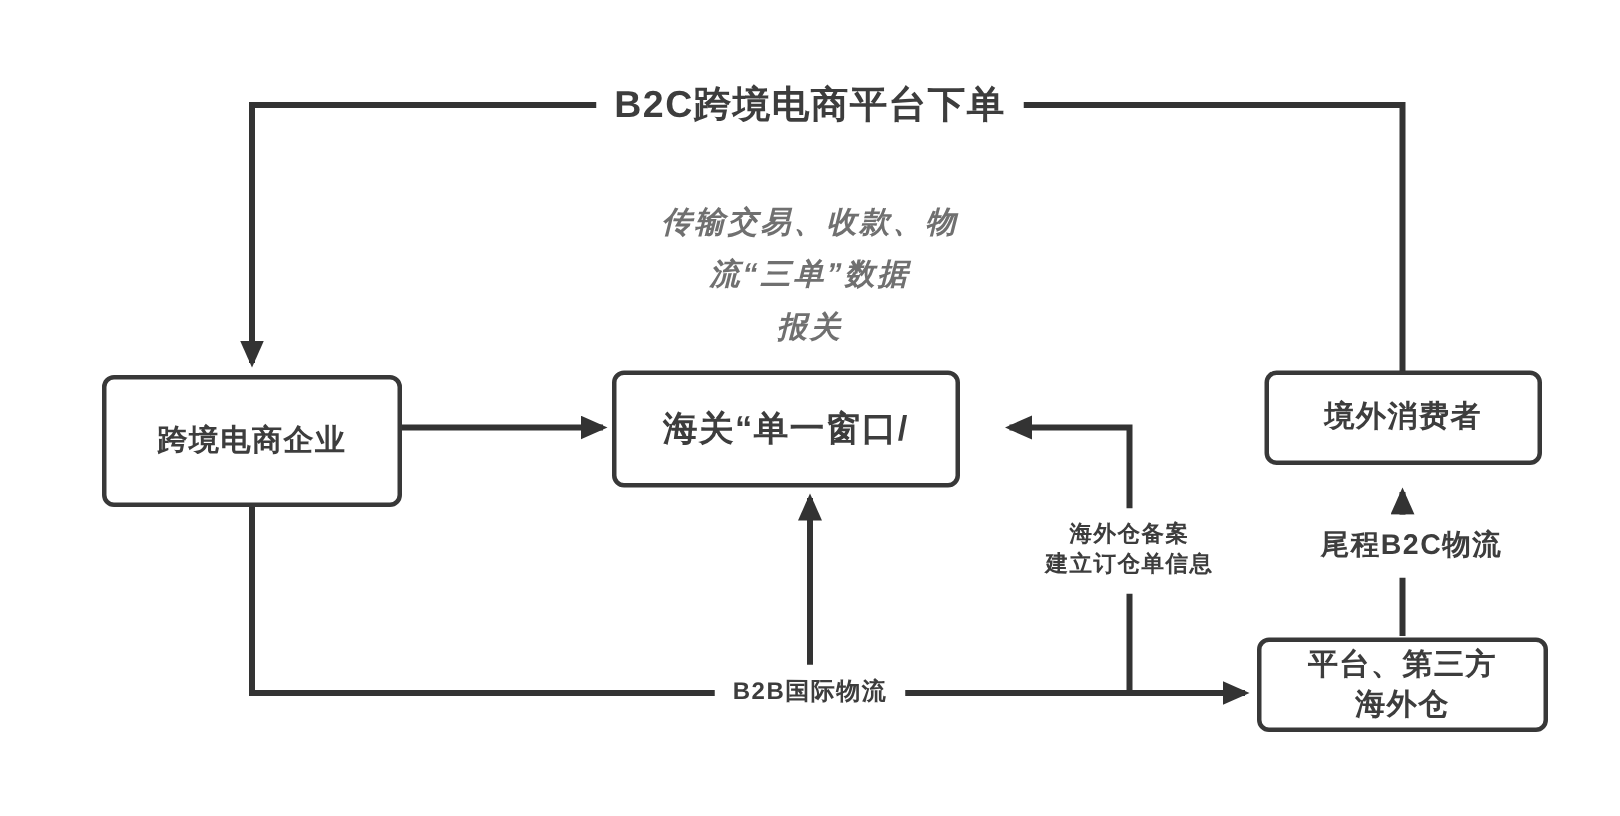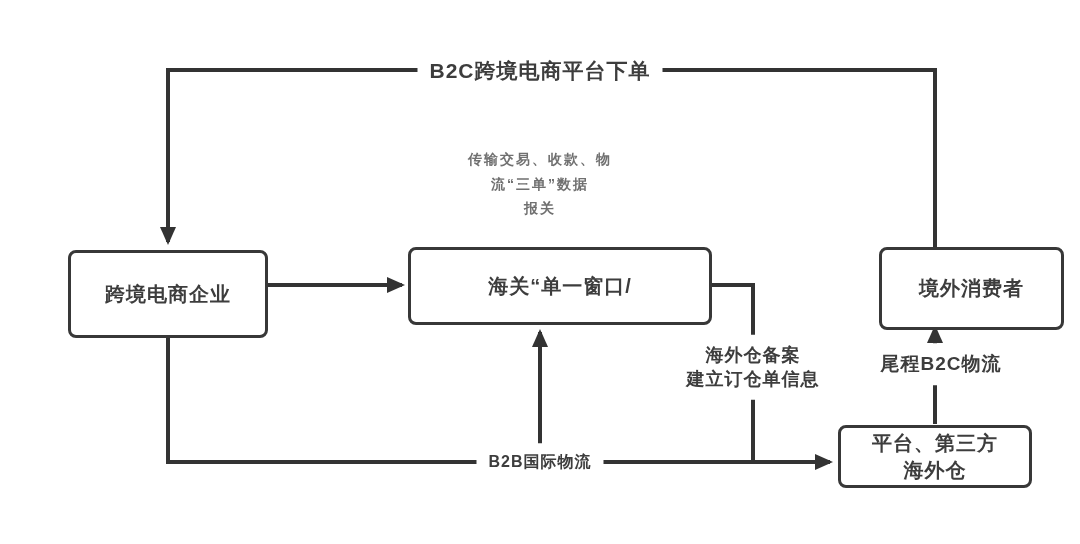--- a/index.html
+++ b/index.html
@@ -26,28 +26,28 @@
     display:flex;flex-direction:column;align-items:center;justify-content:center;
     color:var(--text);font-weight:700;font-size:20px;letter-spacing:1px;
     line-height:1.35;text-align:center;
   }
   .edge-label{
     position:absolute;transform:translate(-50%,-50%);
     background:var(--bg);color:var(--text);font-weight:700;
     padding:8px 12px;border-radius:5px;white-space:nowrap;text-align:center;
     line-height:1.35;
   }
-  .lbl-order{font-size:21px;letter-spacing:1px;text-align:center;}
+  .lbl-order{font-size:25px;letter-spacing:1px;text-align:center;}
   .lbl-b2b{font-size:16px;letter-spacing:1px;}
-  .lbl-filing{font-size:18px;letter-spacing:1px;}
+  .lbl-filing{font-size:15px;letter-spacing:1px;}
   .lbl-lastmile{font-size:19px;letter-spacing:1px;}
   .note{
     position:absolute;transform:translate(-50%,-50%);
-    color:var(--muted);font-weight:700;font-size:14px;letter-spacing:2px;
-    line-height:1.75;text-align:center;white-space:nowrap;
+    color:var(--muted);font-weight:700;font-size:20px;letter-spacing:2px;
+    line-height:1.75;text-align:center;white-space:nowrap;font-style:italic;
   }
 </style>
 </head>
 <body>
 
 <div class="canvas">
 
   <svg class="wires" viewBox="0 0 1080 544" xmlns="http://www.w3.org/2000/svg">
     <defs>
       <marker id="arrow" markerUnits="userSpaceOnUse" markerWidth="20" markerHeight="18" refX="15" refY="8" orient="auto">
@@ -65,25 +65,25 @@
 
     <path d="M 753 460 L 753 285 L 673 285" marker-end="url(#arrow)"></path>
 
     <path d="M 935 424 L 935 328" marker-end="url(#arrow)"></path>
   </svg>
 
   <div class="node" style="left:68px;top:250px;width:200px;height:88px;">
     <span>跨境电商企业</span>
   </div>
 
-  <div class="node" style="left:408px;top:247px;width:304px;height:78px;font-size:20px;">
+  <div class="node" style="left:408px;top:247px;width:232px;height:78px;font-size:23px;">
     <span>海关“单一窗口/</span>
   </div>
 
-  <div class="node" style="left:843px;top:247px;width:185px;height:83px;margin-left:36px;">
+  <div class="node" style="left:843px;top:247px;width:185px;height:63px;">
     <span>境外消费者</span>
   </div>
 
   <div class="node" style="left:838px;top:425px;width:194px;height:63px;">
     <span>平台、第三方</span>
     <span>海外仓</span>
   </div>
 
   <div class="edge-label lbl-order" style="left:540px;top:71px;">B2C跨境电商平台下单</div>
 

